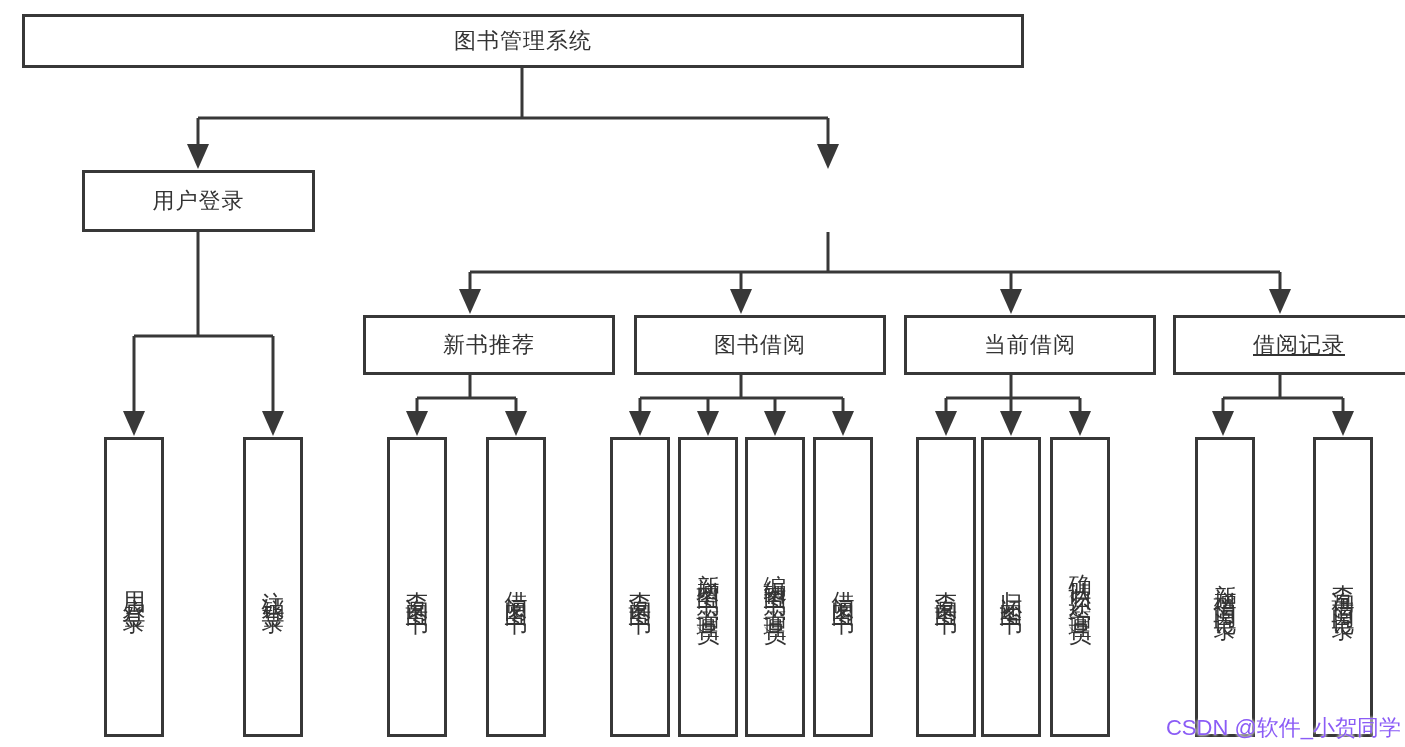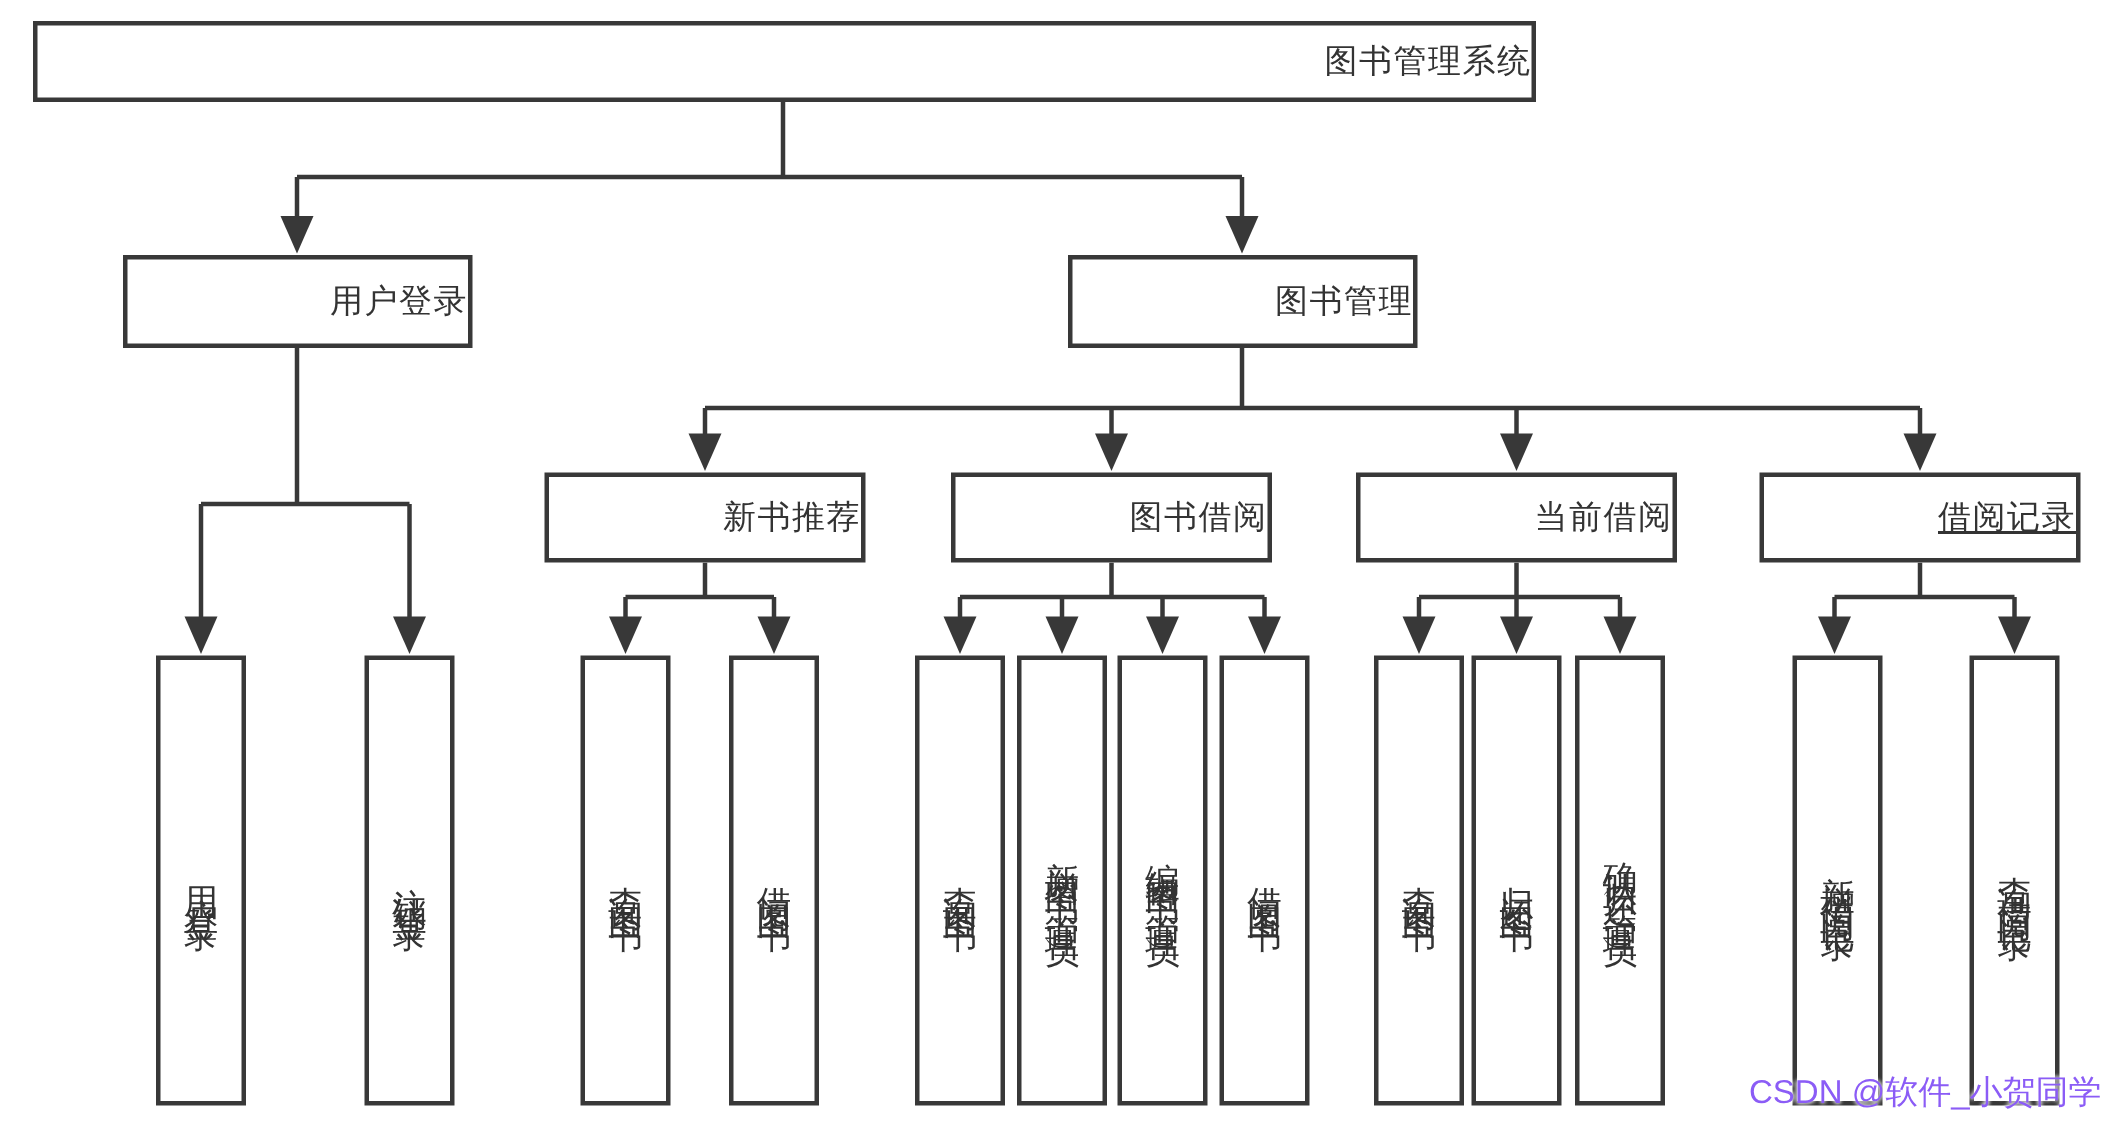--- a/index.html
+++ b/index.html
@@ -29,25 +29,24 @@
     color: #333333;
     display: flex;
     align-items: center;
     justify-content: center;
     z-index: 2;
     text-align: center;
   }
   .hnode {
     font-size: 22px;
     letter-spacing: 1px;
-    justify-content: flex-end;
   }
   .root-node   { left: 22px;  top: 14px;  width: 1002px; height: 54px; }
   .l2-node     { top: 170px; width: 233px; height: 62px; }
-  .l3-node     { top: 315px; width: 214px; height: 60px; }
+  .l3-node     { top: 315px; width: 252px; height: 60px; }
   .leaf-node {
     top: 437px;
     width: 60px;
     height: 300px;
     font-size: 23px;
   }
   .leaf-node .vtext {
     writing-mode: vertical-rl;
     text-orientation: mixed;
     letter-spacing: 7px;
@@ -133,23 +132,20 @@
     <polygon class="head" points="1332,411 1354,411 1343,436"></polygon>
   </svg>
 
   <div class="node hnode root-node">
     <span>图书管理系统</span>
   </div>
 
   <div class="node hnode l2-node" style="left:82px;">
     <span>用户登录</span>
   </div>
-  <div class="node hnode l2-node" style="left:712px;">
-    <span>图书管理</span>
-  </div>
 
   <div class="node hnode l3-node" style="left:363px;">
     <span>新书推荐</span>
   </div>
   <div class="node hnode l3-node" style="left:904px;">
     <span>当前借阅</span>
   </div>
   <div class="node hnode l3-node" style="left:634px;">
     <span>图书借阅</span>
   </div>

